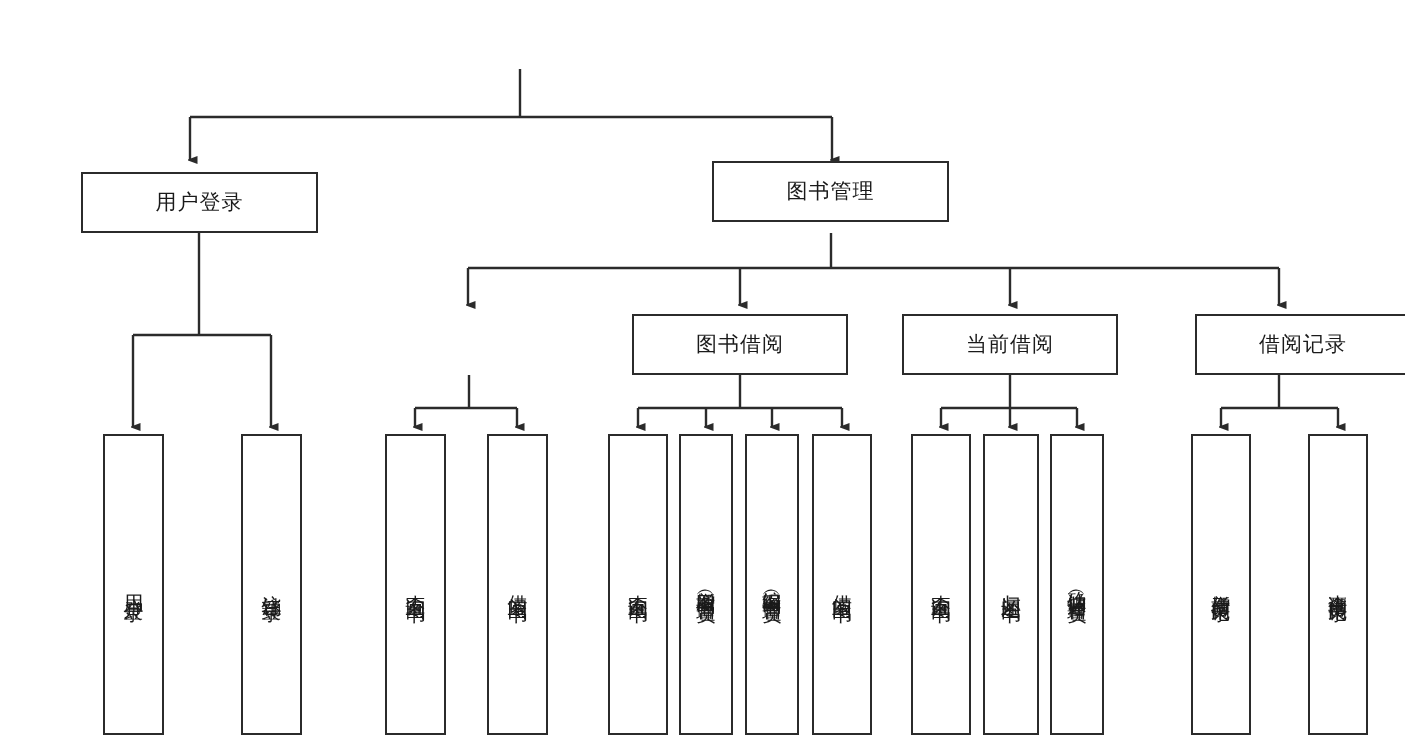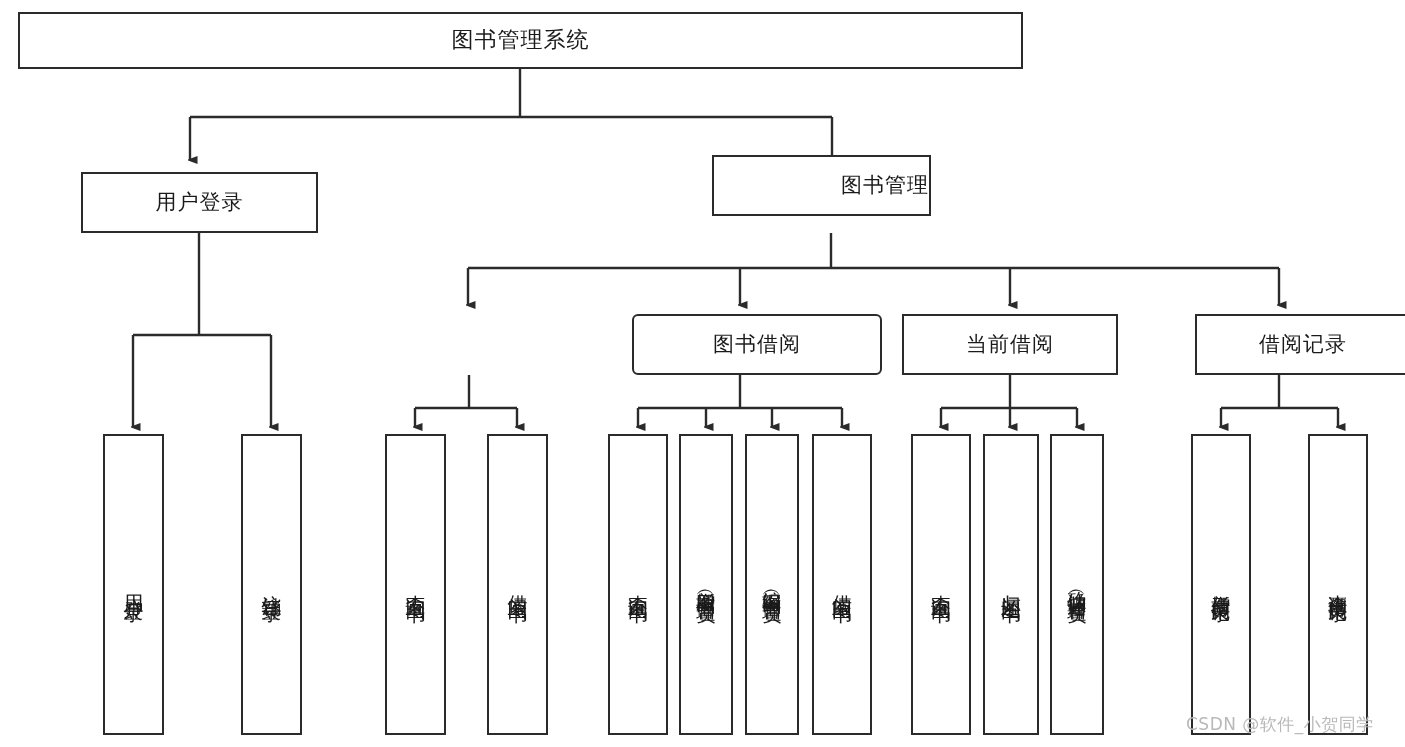--- a/index.html
+++ b/index.html
@@ -123,32 +123,29 @@
       <path d="M1010,408 L1010,427" marker-end="url(#arrow)"></path>
       <path d="M1077,408 L1077,427" marker-end="url(#arrow)"></path>
 
       <path d="M1279,375 L1279,408"></path>
       <path d="M1221,408 L1338,408"></path>
       <path d="M1221,408 L1221,427" marker-end="url(#arrow)"></path>
       <path d="M1338,408 L1338,427" marker-end="url(#arrow)"></path>
     </g>
   </svg>
 
-  <div class="node root h-label" style="left:18px; top:12px; width:1005px; height:57px;">
-    <span>图书管理系统</span>
-  </div>
 
   <div class="node h-label" style="left:81px; top:172px; width:237px; height:61px;">
     <span>用户登录</span>
   </div>
-  <div class="node h-label" style="left:712px; top:155px; width:219px; height:61px;justify-content:flex-end;">
+  <div class="node h-label" style="left:712px; top:161px; width:237px; height:61px;">
     <span>图书管理</span>
   </div>
 
-  <div class="node h-label" style="left:632px; top:314px; width:250px; height:61px;border-radius:6px;">
+  <div class="node h-label" style="left:632px; top:314px; width:216px; height:61px;">
     <span>图书借阅</span>
   </div>
   <div class="node h-label" style="left:902px; top:314px; width:216px; height:61px;font-family:Liberation Serif, serif;">
     <span>当前借阅</span>
   </div>
   <div class="node h-label" style="left:1171px; top:314px; width:216px; height:61px;margin-left:24px;">
     <span>借阅记录</span>
   </div>
 
   <div class="leaf" style="left:103px; top:434px; width:61px; height:301px;">
@@ -188,15 +185,14 @@
     <span class="vtext">确认归还（管理员）</span>
   </div>
 
   <div class="leaf tall-text" style="left:1191px; top:434px; width:60px; height:301px;">
     <span class="vtext">新增借阅记录</span>
   </div>
   <div class="leaf tall-text" style="left:1308px; top:434px; width:60px; height:301px;">
     <span class="vtext">查询借阅记录</span>
   </div>
 
-  <div class="watermark">CSDN @软件_小贺同学</div>
 
 </div>
 
 </body></html>

